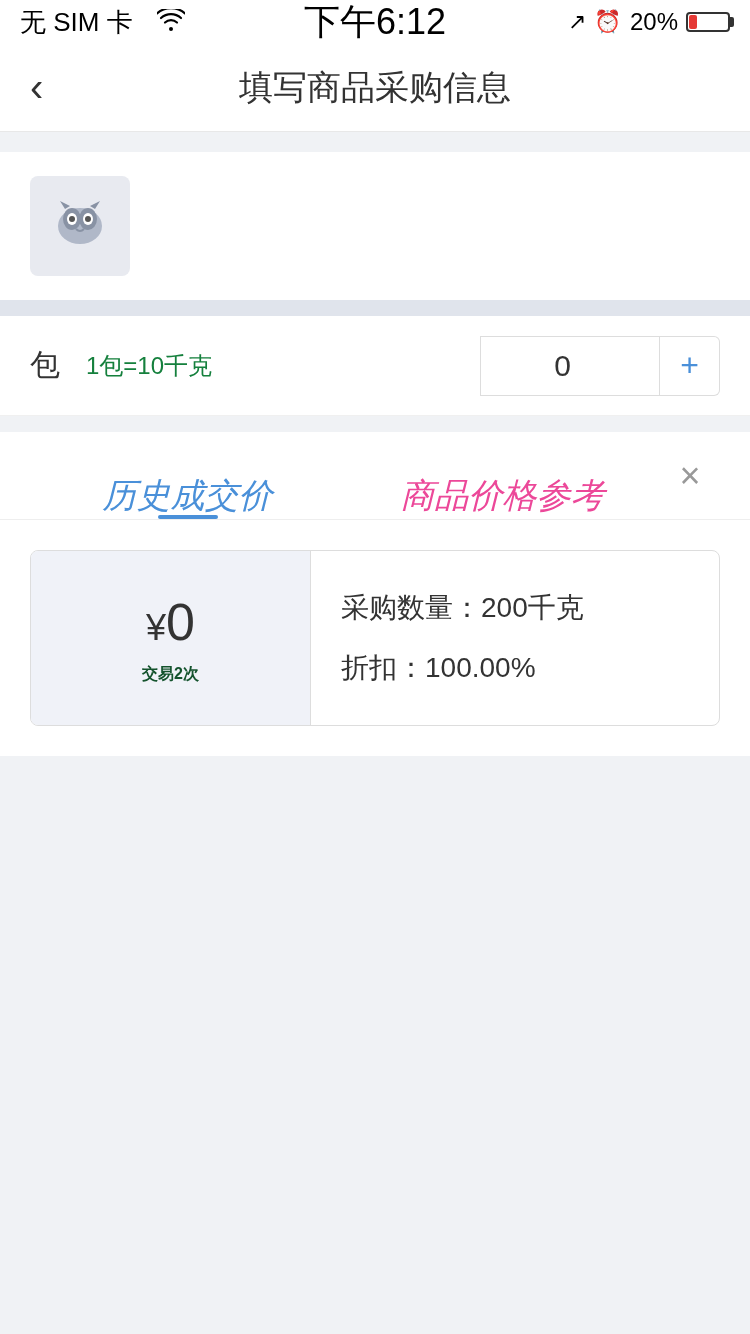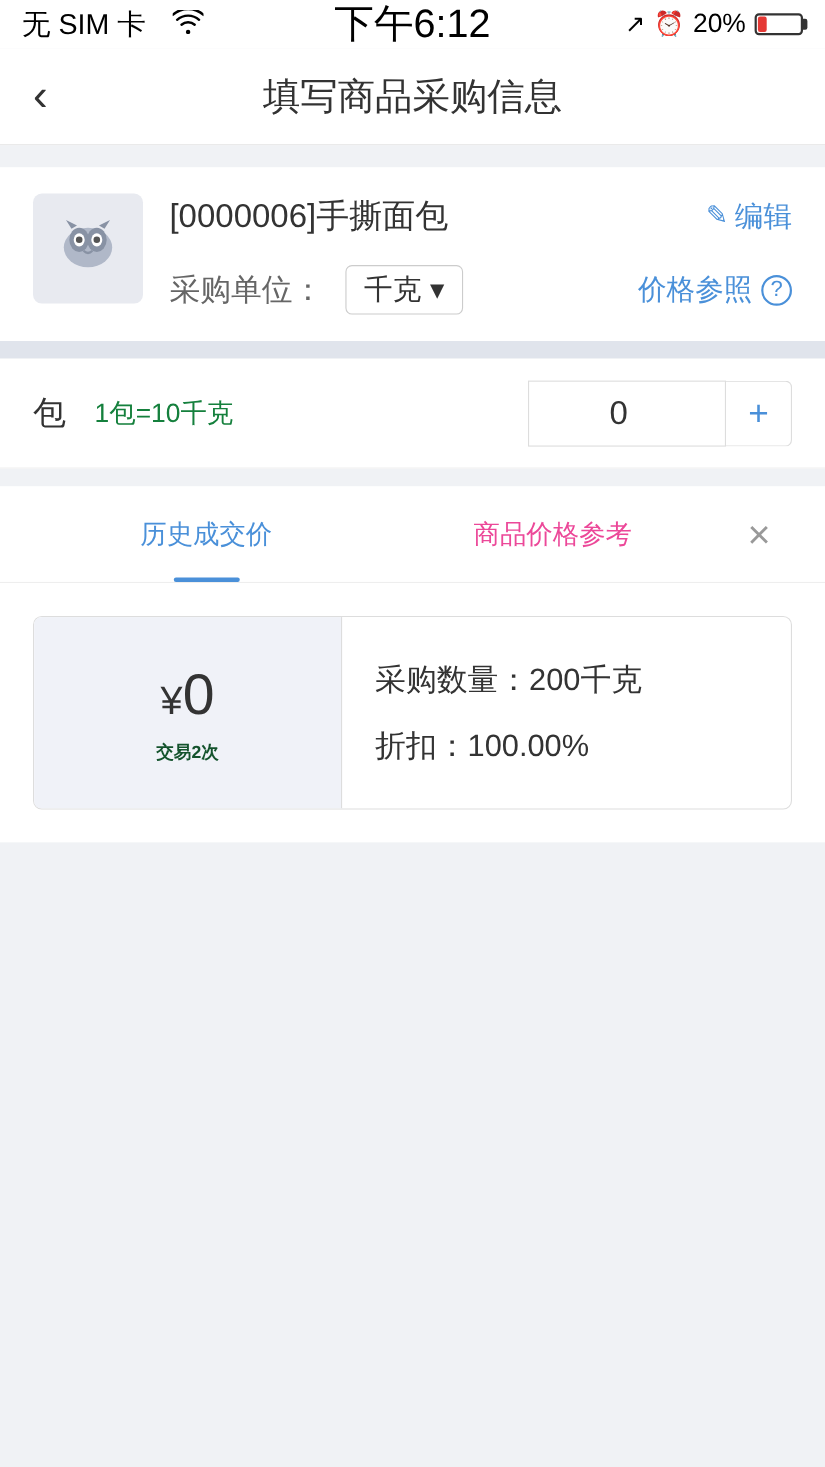--- a/index.html
+++ b/index.html
@@ -260,25 +260,26 @@
       align-items: center;
       border-bottom: 1px solid #eee;
       height: 88px;
       padding: 0 30px;
     }
     .tab-item {
       flex: 1;
       display: flex;
       flex-direction: column;
       align-items: center;
-      justify-content: center;
+      justify-content: flex-end;
       height: 100%;
       position: relative;
       cursor: pointer;
-      font-size: 24px;
+      font-size: 34px;
+      font-style: italic;
     }
     .tab-item.active {
       color: #4a90d9;
     }
     .tab-item.inactive {
       color: #ec4899;
     }
     .tab-underline {
       position: absolute;
       bottom: 0;
@@ -396,44 +397,20 @@
           <ellipse cx="22" cy="28" rx="5" ry="6" fill="#fff"></ellipse>
           <ellipse cx="38" cy="28" rx="5" ry="6" fill="#fff"></ellipse>
           <circle cx="22" cy="28" r="3" fill="#555"></circle>
           <circle cx="38" cy="28" r="3" fill="#555"></circle>
           <path d="M26 38 Q30 42 34 38" stroke="#8892a4" stroke-width="2" fill="none"></path>
           <path d="M15 18 L10 10 L20 15" fill="#8892a4"></path>
           <path d="M45 18 L50 10 L40 15" fill="#8892a4"></path>
         </svg>
       </span>
     </div>
-    <div class="product-info">
-      <div class="product-name-row">
-        <span class="product-name">[0000006]手撕面包</span>
-        <div class="edit-btn">
-          <span class="edit-icon">✎</span>
-          <span>编辑</span>
-        </div>
-      </div>
-      <div class="purchase-unit-row">
-        <div class="unit-select-group">
-          <span class="purchase-unit-label">采购单位：</span>
-          <div class="unit-select">
-            <span>千克</span>
-            <span>▾</span>
-          </div>
-        </div>
-        <div class="price-ref">
-          <span>价格参照</span>
-          <div class="help-circle">
-            <span>?</span>
-          </div>
-        </div>
-      </div>
-    </div>
   </div>
 </div>
 
 <div class="divider-bar"></div>
 
 <div class="quantity-row">
   <span class="unit-label">包</span>
   <span class="unit-sub">1包=10千克</span>
   <div class="qty-controls">
     <input class="qty-input" type="number" value="0" style="">

